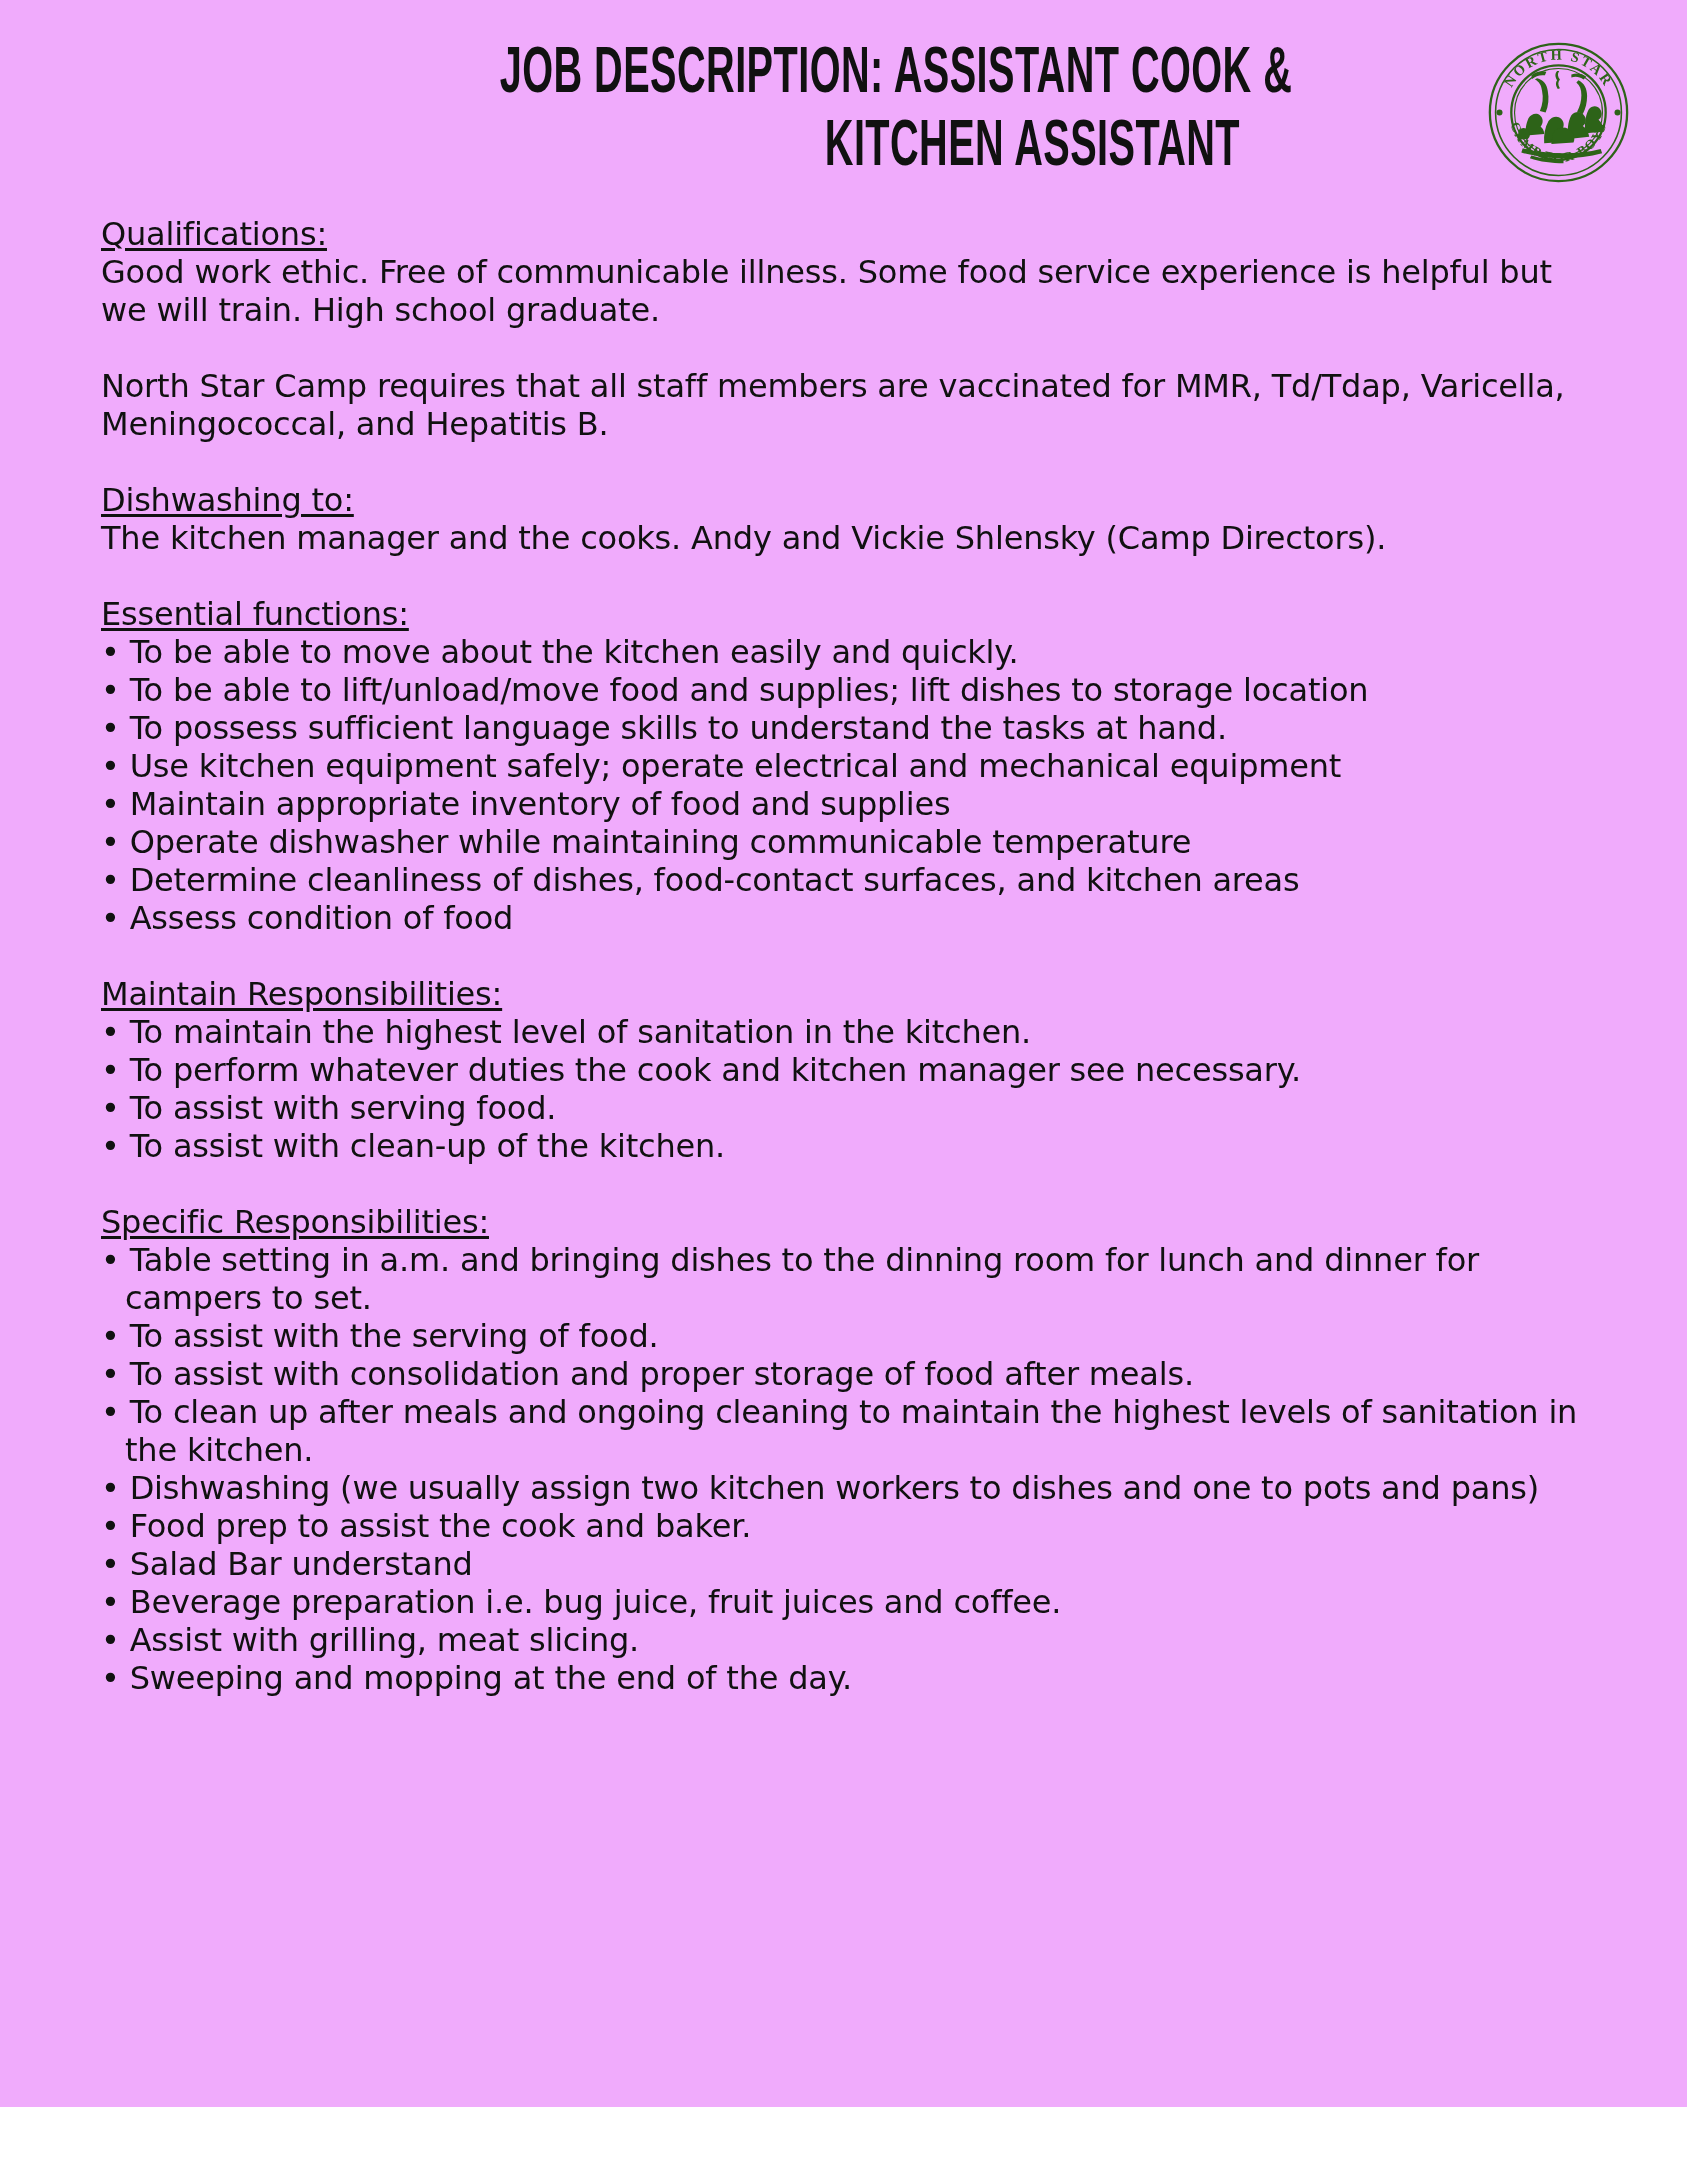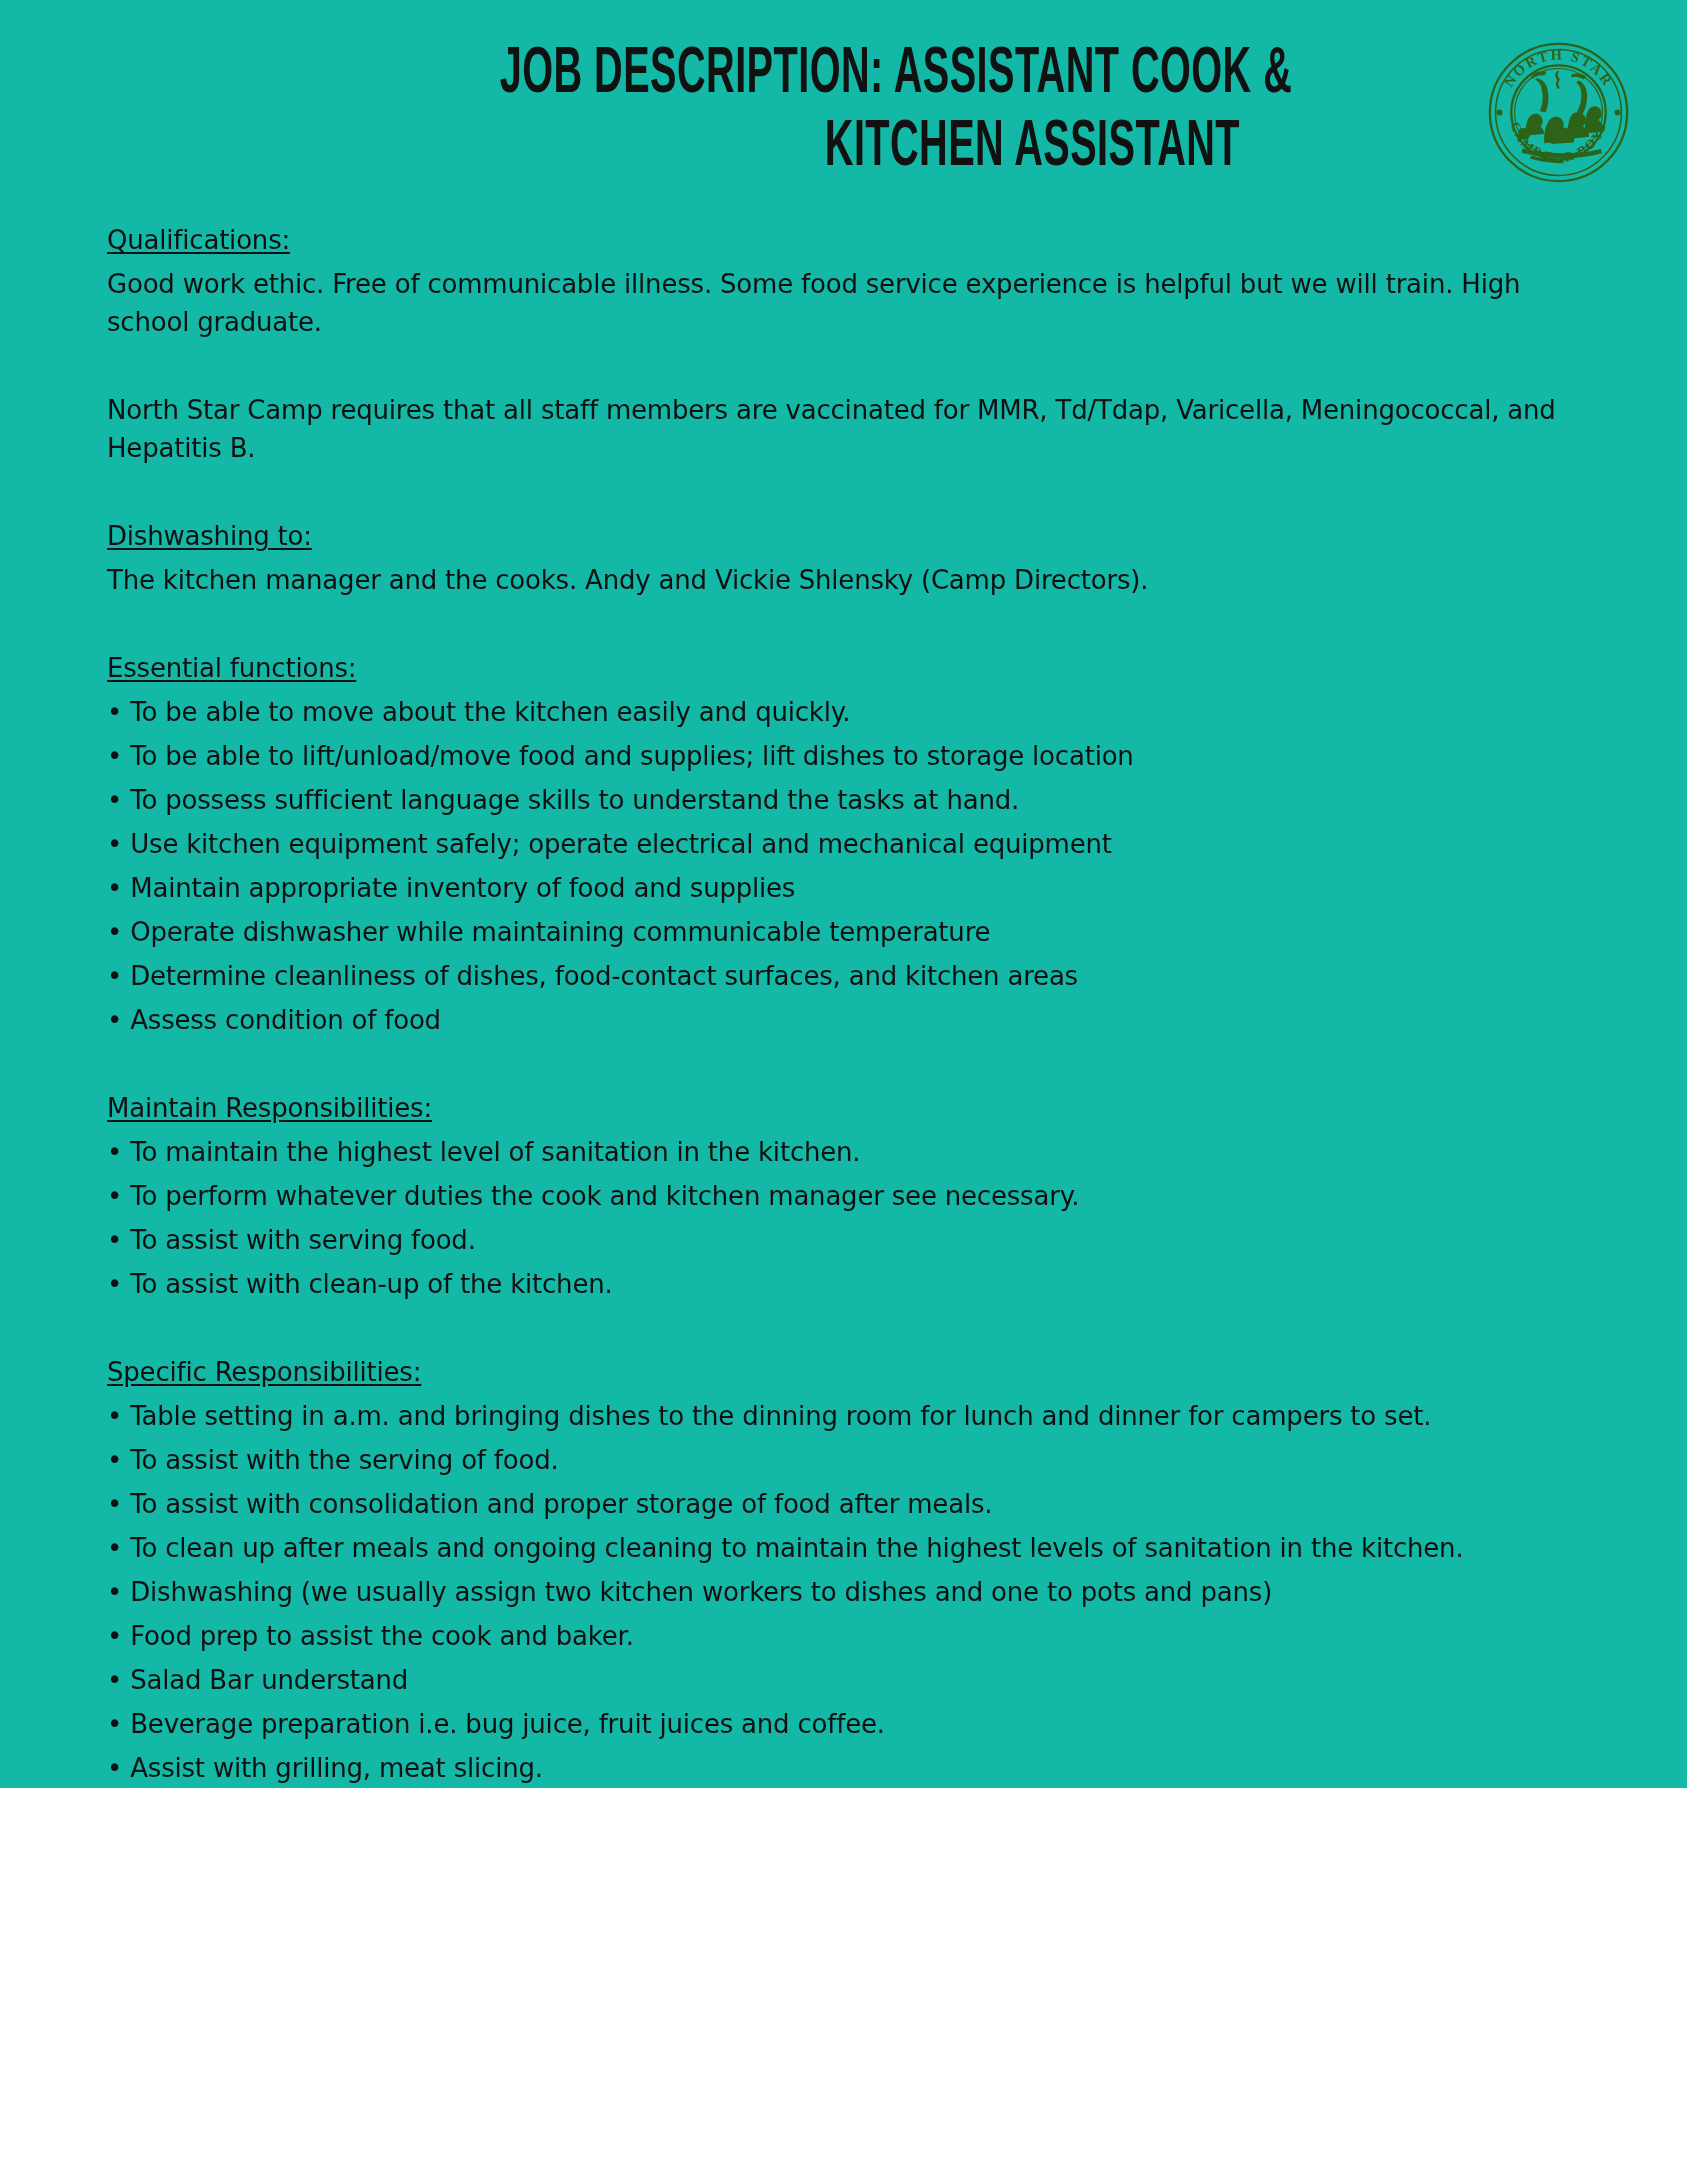--- a/index.html
+++ b/index.html
@@ -4,22 +4,22 @@
 <title>Job Description</title>
 <style>
   html, body {
     margin: 0;
     padding: 0;
     background: #ffffff;
   }
   .page {
     position: relative;
     width: 1687px;
-    height: 1788px;
-    background: #14b8a6;
+    height: 2107px;
+    background: #f0abfc;
     box-sizing: border-box;
     overflow: hidden;
     font-family: "Liberation Sans", "DejaVu Sans", sans-serif;
     color: #111111;
   }
 
   
   .header {
     position: absolute;
     top: 34px;
@@ -56,24 +56,24 @@
     left: 101px;
     top: 215px;
     width: 1485px;
   }
   .body-col,
   .body-col * {
     font-family: "DejaVu Sans", "Liberation Sans", sans-serif;
   }
 
   .para, .bullet, .heading {
-    font-size: 26px;
+    font-size: 32px;
     line-height: 38px;
     color: #111111;
-    margin: 6px;
+    margin: 0;
     letter-spacing: -0.2px;
   }
   .heading {
     text-decoration: underline;
     text-underline-offset: 3.3px;
   }
   .para { }
   .bullet {
     padding-left: 24px;
     text-indent: -24px;

